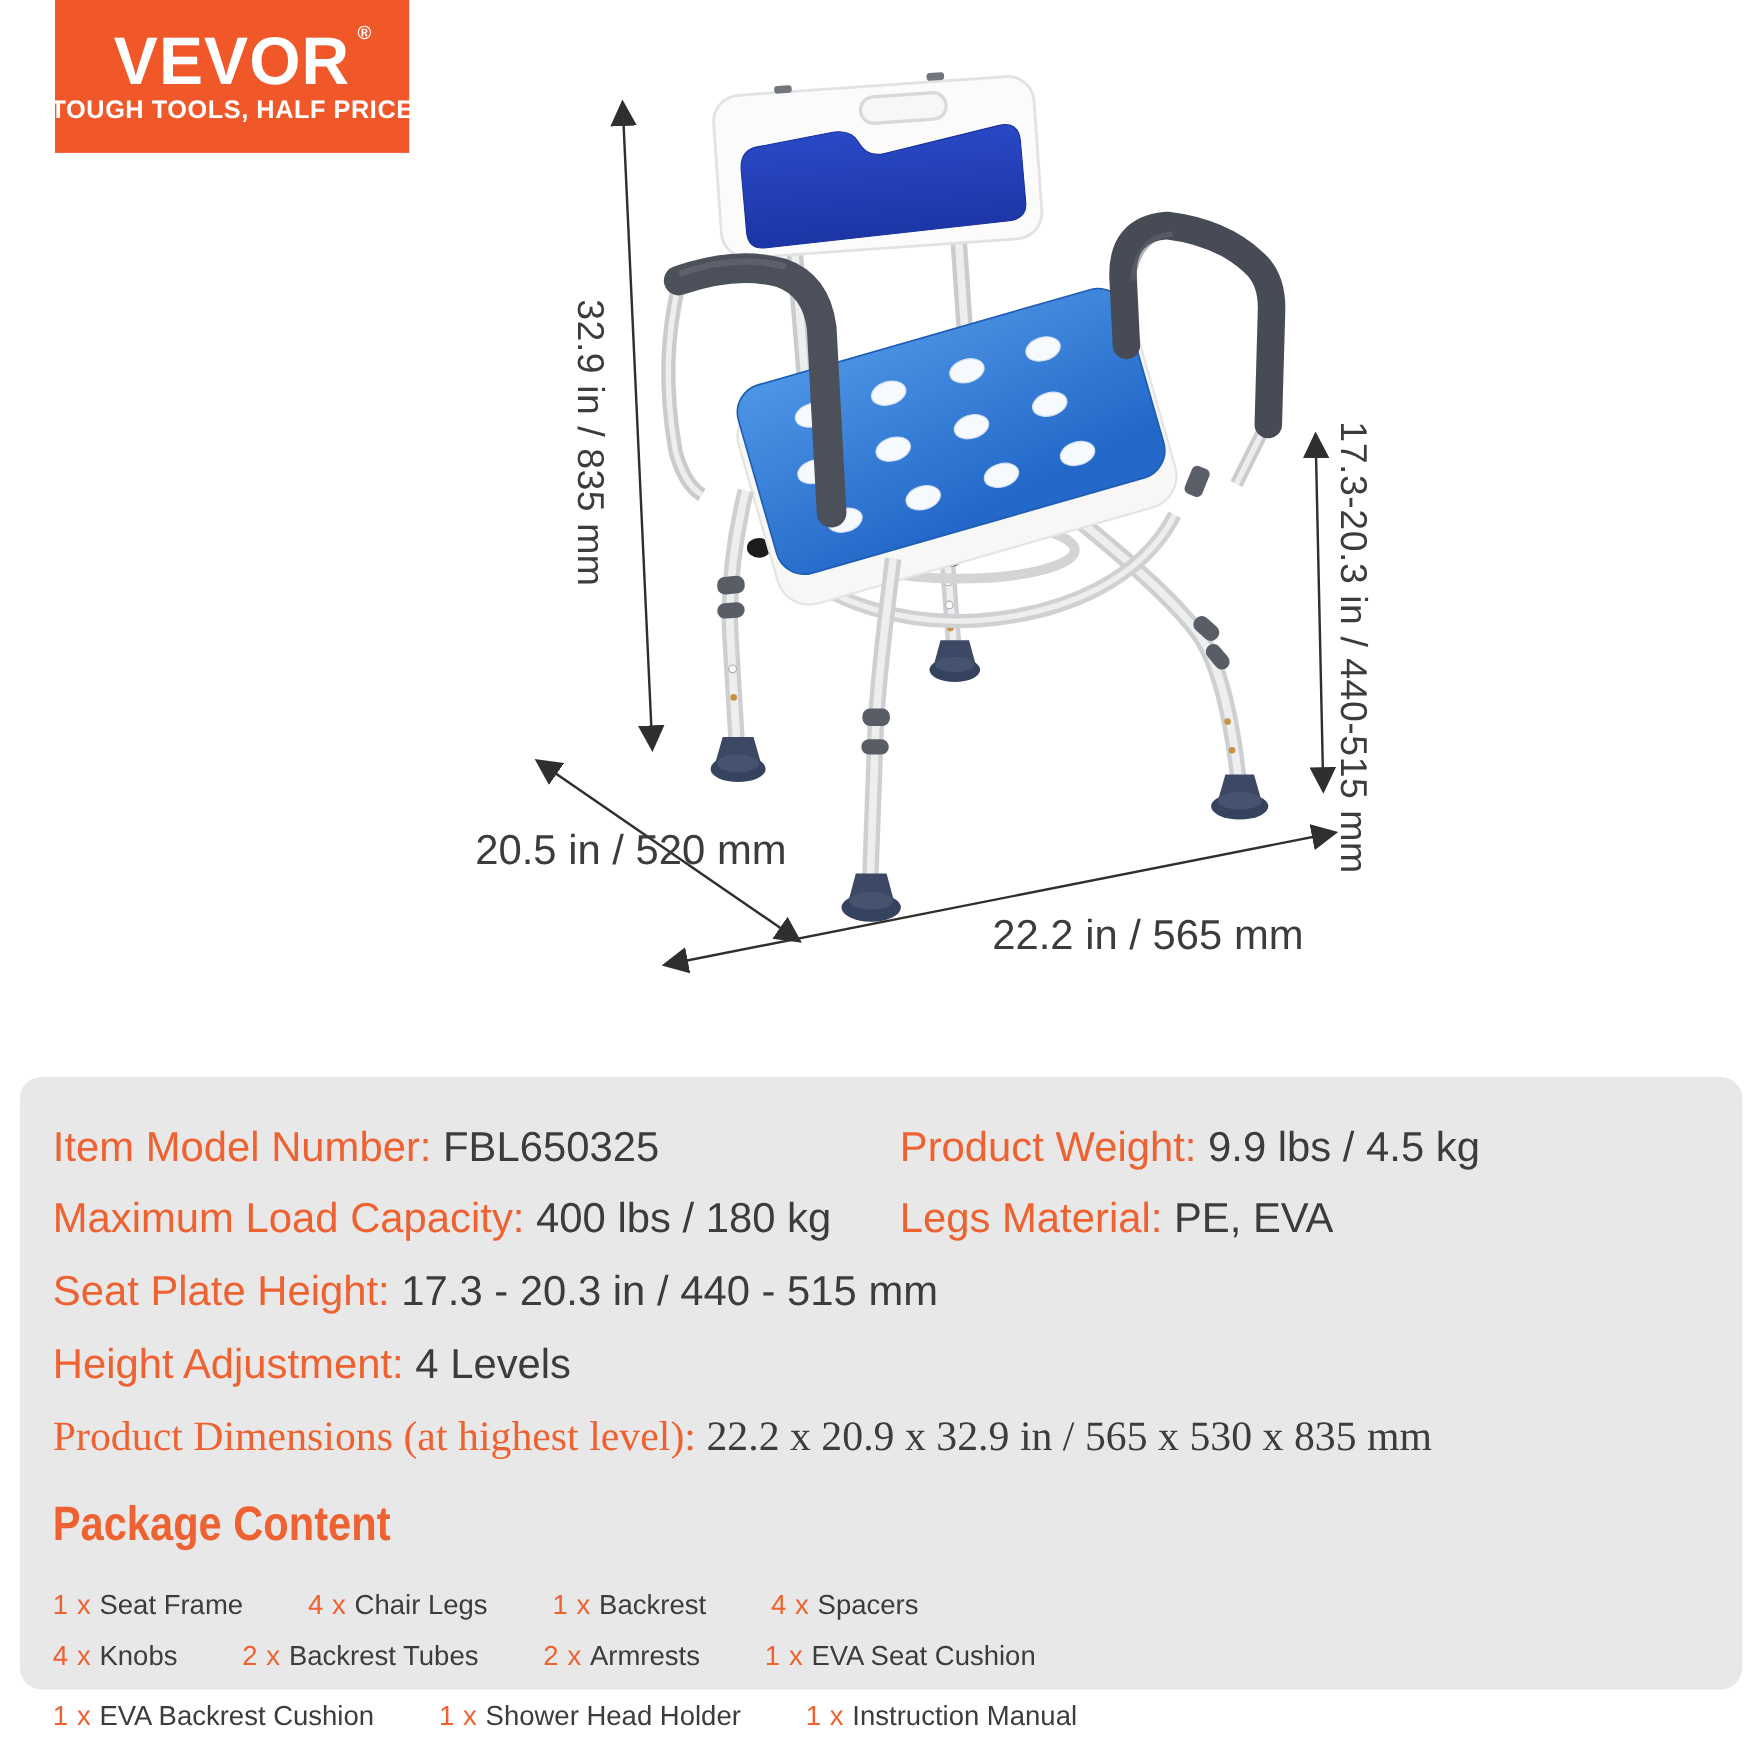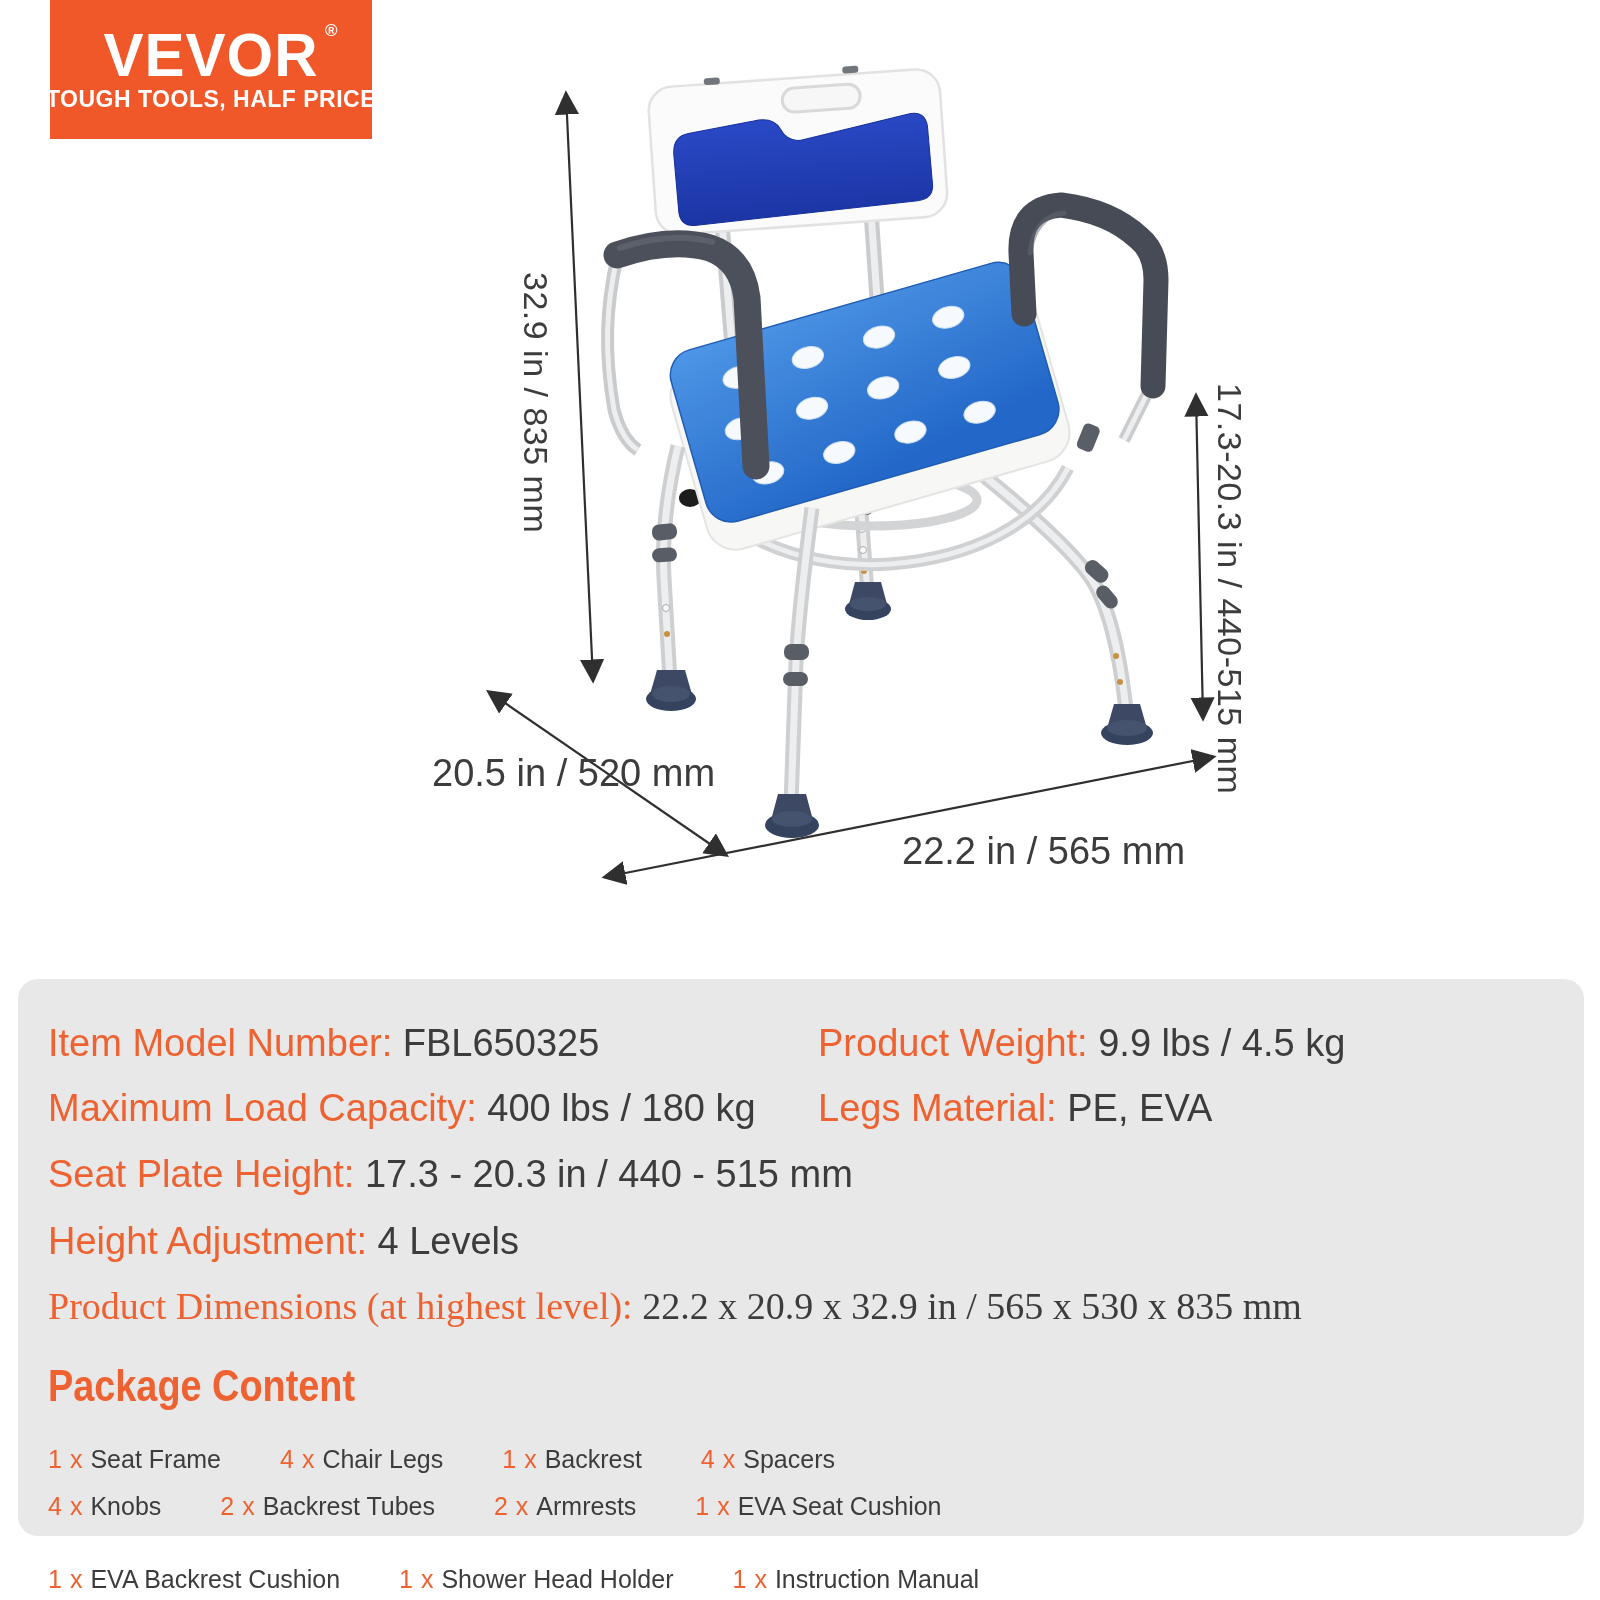--- a/index.html
+++ b/index.html
@@ -46,21 +46,21 @@
   #lrow1{top:107px;} #rrow1{top:107px;}
   #lrow2{top:173px;}
   #lrow3{top:240px;}
   #lrow4{top:305px;font-family:Liberation Serif, serif;}
   .mat-wrap{display:inline-block;vertical-align:top;text-align:center;}
   .mat-wrap span{display:block;color:var(--text-dark);}
 
   .pkg-heading{position:absolute;left:30px;top:382px;font-size:44px;font-weight:700;
                color:var(--label-orange);transform:scaleX(.86);transform-origin:left center;white-space:nowrap;}
   .pkg-line{position:absolute;left:30px;font-size:25px;white-space:nowrap;}
-  #pkg-line0{top:466px;} #pkg-line1{top:513px;} #pkg-line2{top:586px;}
+  #pkg-line0{top:466px;} #pkg-line1{top:513px;} #pkg-line2{top:567px;}
   .pkg-item{display:inline-block;margin-right:52px;}
   .pkg-item:last-child{margin-right:0;}
   .pkg-qty,.pkg-x{color:var(--label-orange);}
   .pkg-x{margin:0 8px 0 8px;}
   .pkg-name{color:var(--text-dark);}
 </style>
 </head>
 <body>
 
 <div class="stage">

